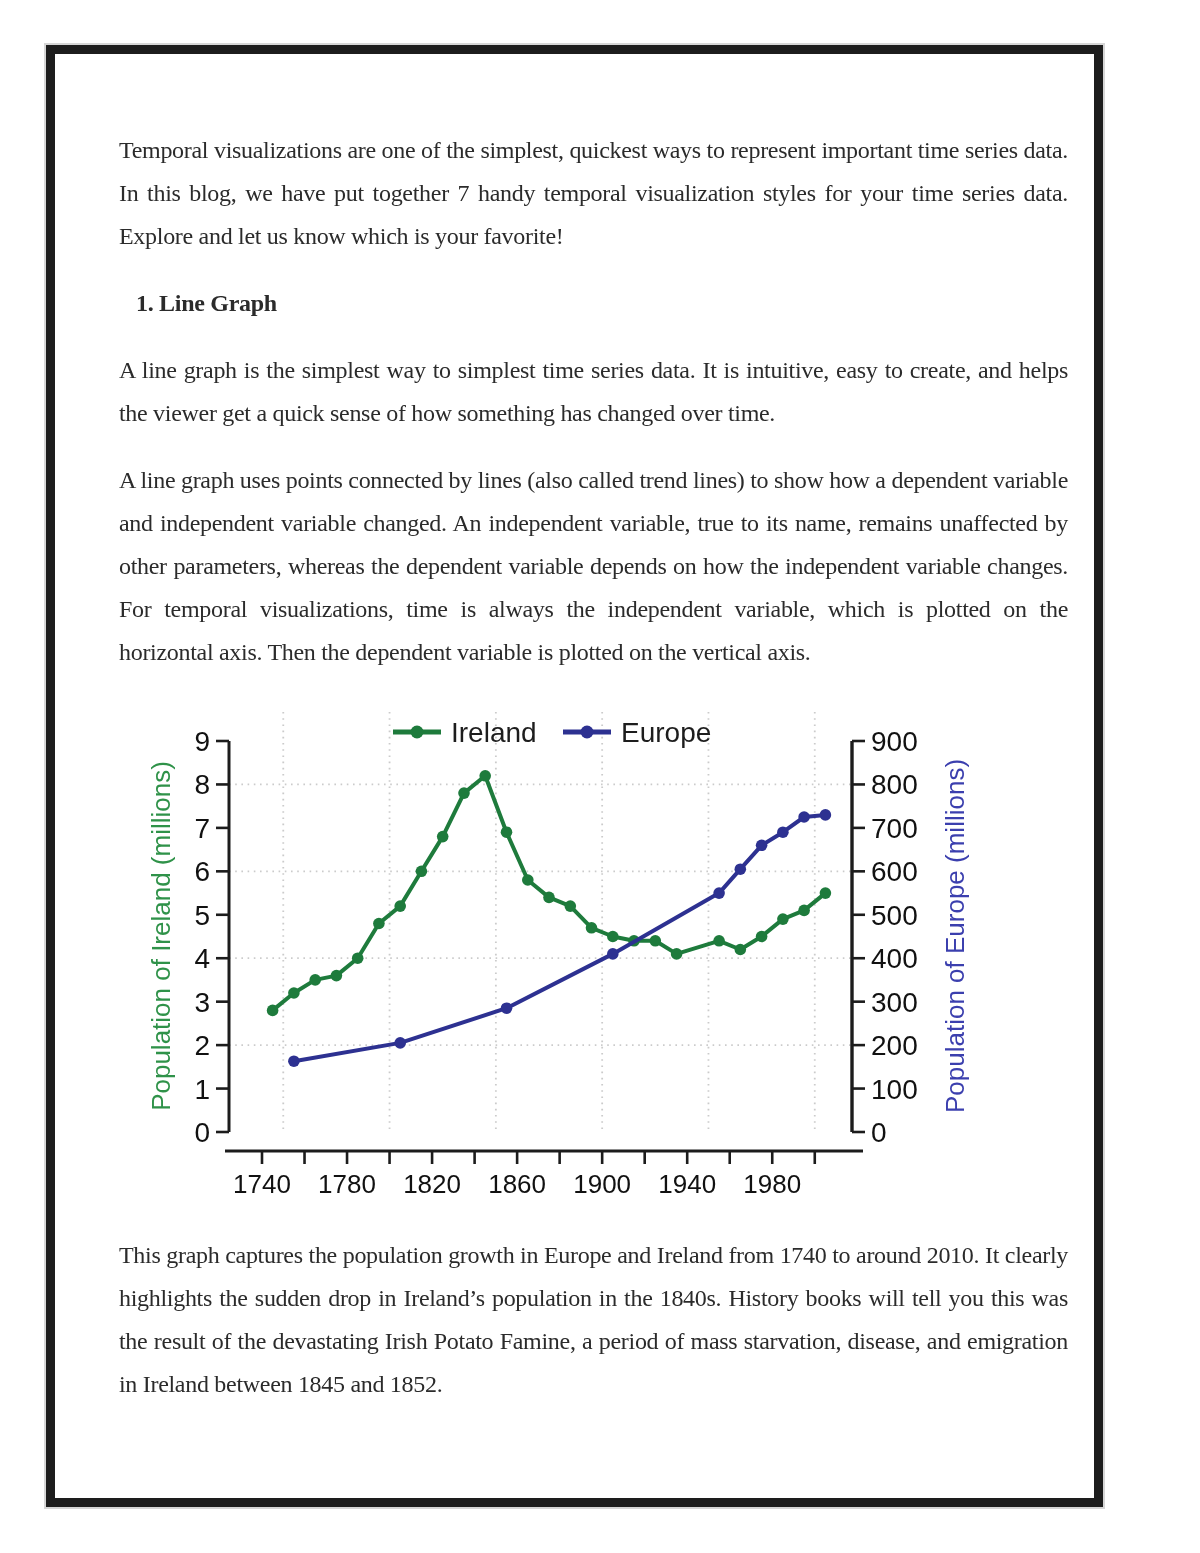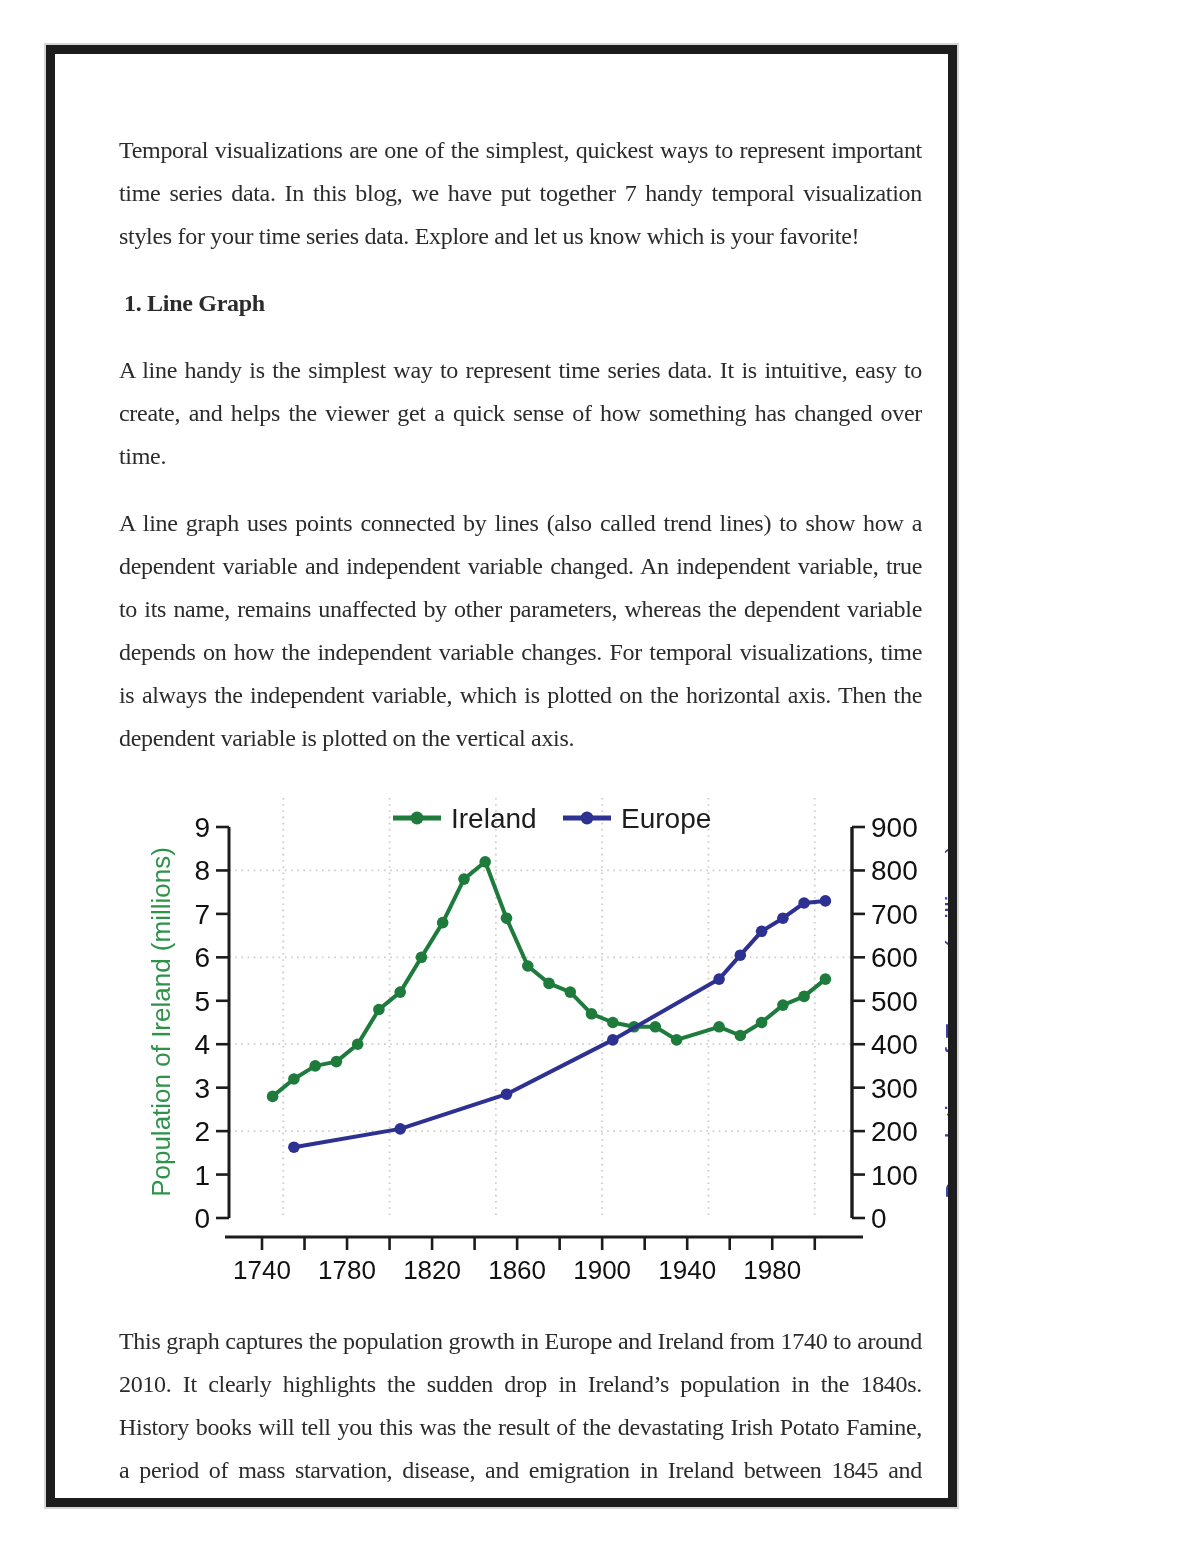--- a/index.html
+++ b/index.html
@@ -9,40 +9,40 @@
     height: 1553px;
     background: #ffffff;
     font-family: "Liberation Serif", serif;
     color: #2b2b2b;
     overflow: hidden;
   }
   .frame {
     position: absolute;
     left: 46px;
     top: 45px;
-    width: 911px;
+    width: 1057px;
     height: 1462px;
     border: 9px solid #1d1d1d;
     box-sizing: border-box;
     box-shadow: 0 0 0 2px #d6d6d6;
     background: #ffffff;
     overflow: hidden;
   }
   .content {
     padding: 75px 26px 0 64px;
   }
   .content p {
     margin: 0 0 24px 0;
     font-size: 24px;
     line-height: 43px;
     letter-spacing: -0.3px;
     text-align: justify;
   }
   .content h2 {
-    margin: 0 0 24px 5px;
+    margin: 0 0 24px 17px;
     font-size: 24px;
     line-height: 43px;
     font-weight: bold;
     letter-spacing: -0.3px;
   }
   .chart-wrap {
     margin: 30px 0 18px 31px;
     width: 860px;
     height: 512px;
   }
@@ -51,21 +51,21 @@
   }
 </style>
 </head>
 <body>
 
 <div class="canvas">
   <div class="frame">
     <div class="content">
       <p>Temporal visualizations are one of the simplest, quickest ways to represent important time series data. In this blog, we have put together 7 handy temporal visualization styles for your time series data. Explore and let us know which is your favorite!</p>
       <h2>1. Line Graph</h2>
-      <p>A line handy is the simplest way to represent time series data. It is intuitive, easy to create, and helps the viewer get a quick sense of how something has changed over time.</p>
+      <p>A line graph is the simplest way to simplest time series data. It is intuitive, easy to create, and helps the viewer get a quick sense of how something has changed over time.</p>
       <p>A line graph uses points connected by lines (also called trend lines) to show how a dependent variable and independent variable changed. An independent variable, true to its name, remains unaffected by other parameters, whereas the dependent variable depends on how the independent variable changes. For temporal visualizations, time is always the independent variable, which is plotted on the horizontal axis. Then the dependent variable is plotted on the vertical axis.</p>
       <div class="chart-wrap">
         <svg id="chart" width="860" height="512" viewBox="0 0 860 512">
             <line x1="133.26" y1="8" x2="133.26" y2="428" stroke="#cbcbcb" stroke-width="1.8" stroke-dasharray="1.6 4.6"></line>
             <line x1="239.56" y1="8" x2="239.56" y2="428" stroke="#cbcbcb" stroke-width="1.8" stroke-dasharray="1.6 4.6"></line>
             <line x1="345.86" y1="8" x2="345.86" y2="428" stroke="#cbcbcb" stroke-width="1.8" stroke-dasharray="1.6 4.6"></line>
             <line x1="452.15999999999997" y1="8" x2="452.15999999999997" y2="428" stroke="#cbcbcb" stroke-width="1.8" stroke-dasharray="1.6 4.6"></line>
             <line x1="558.46" y1="8" x2="558.46" y2="428" stroke="#cbcbcb" stroke-width="1.8" stroke-dasharray="1.6 4.6"></line>
             <line x1="664.76" y1="8" x2="664.76" y2="428" stroke="#cbcbcb" stroke-width="1.8" stroke-dasharray="1.6 4.6"></line>
             <line x1="79" y1="341.1111111111111" x2="702" y2="341.1111111111111" stroke="#cbcbcb" stroke-width="1.8" stroke-dasharray="1.6 4.6"></line>

